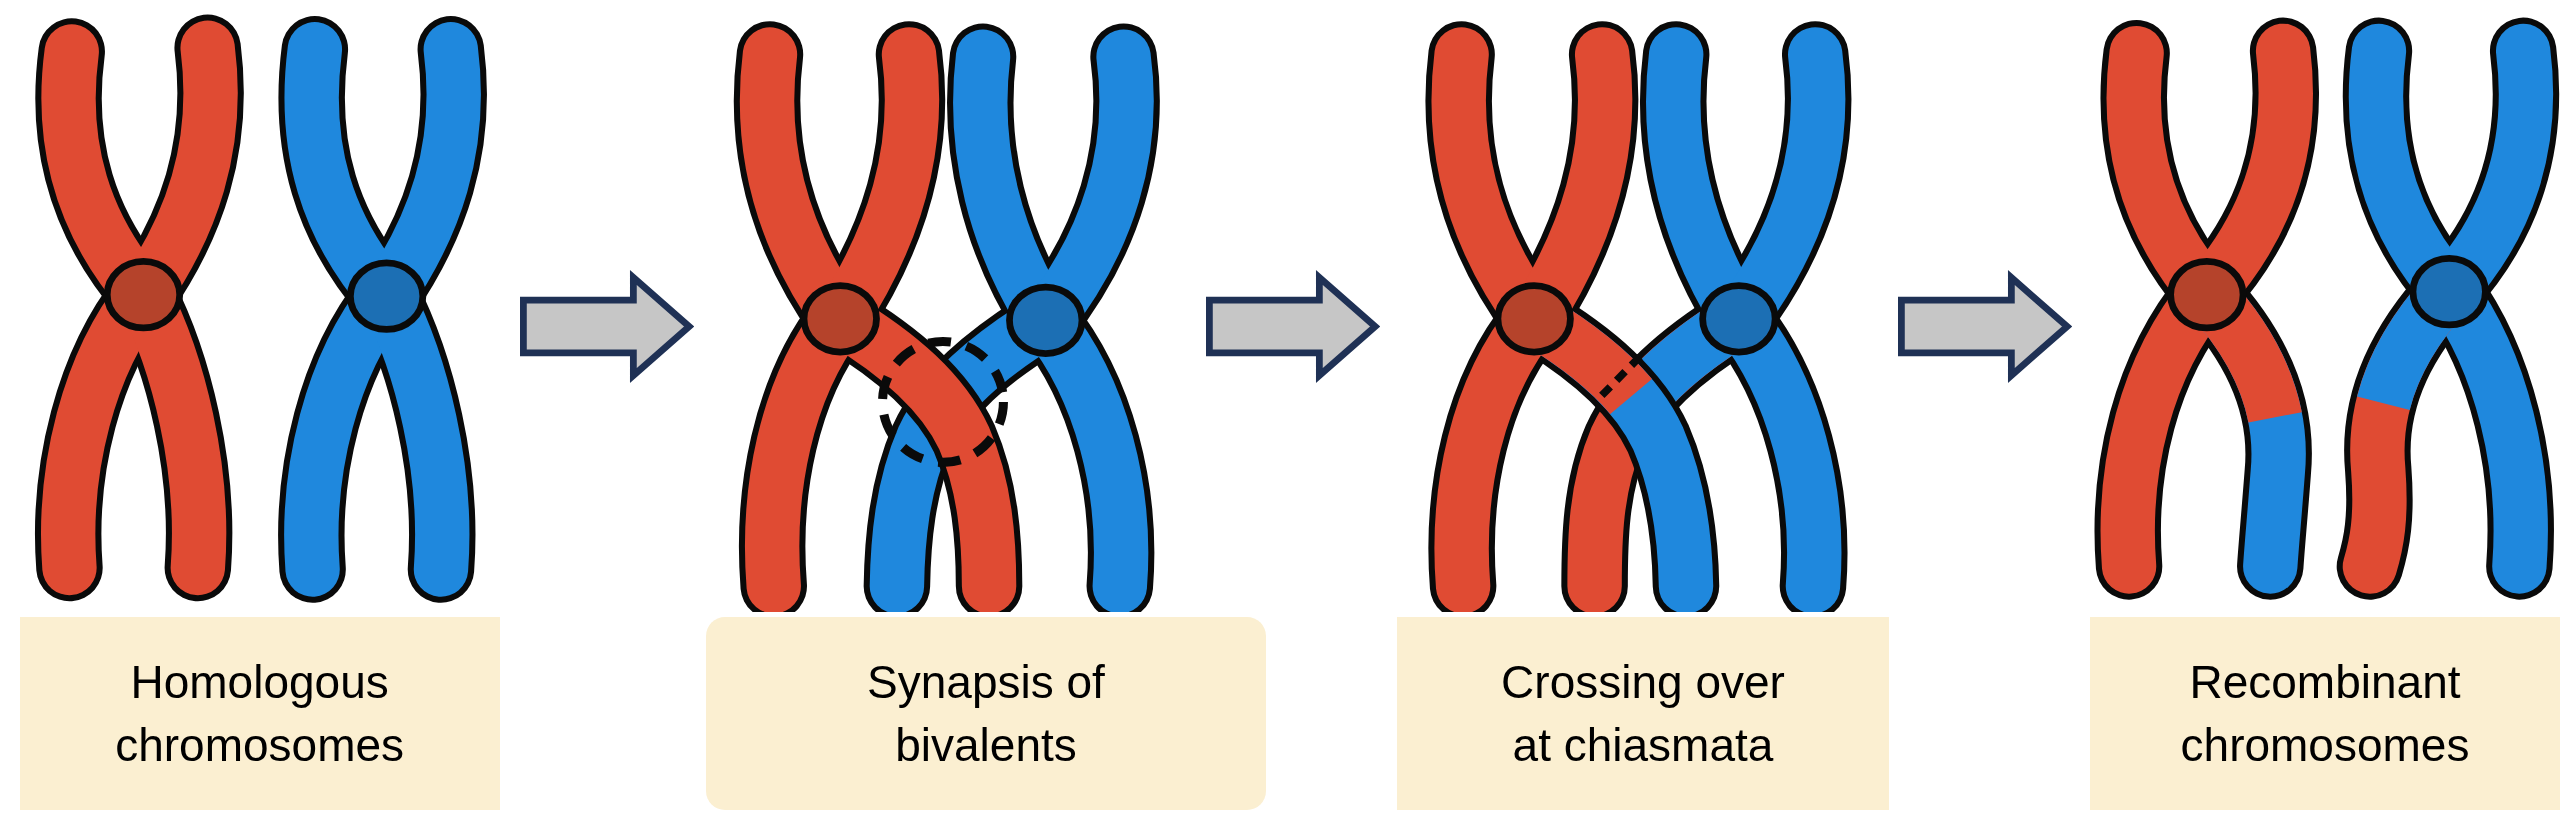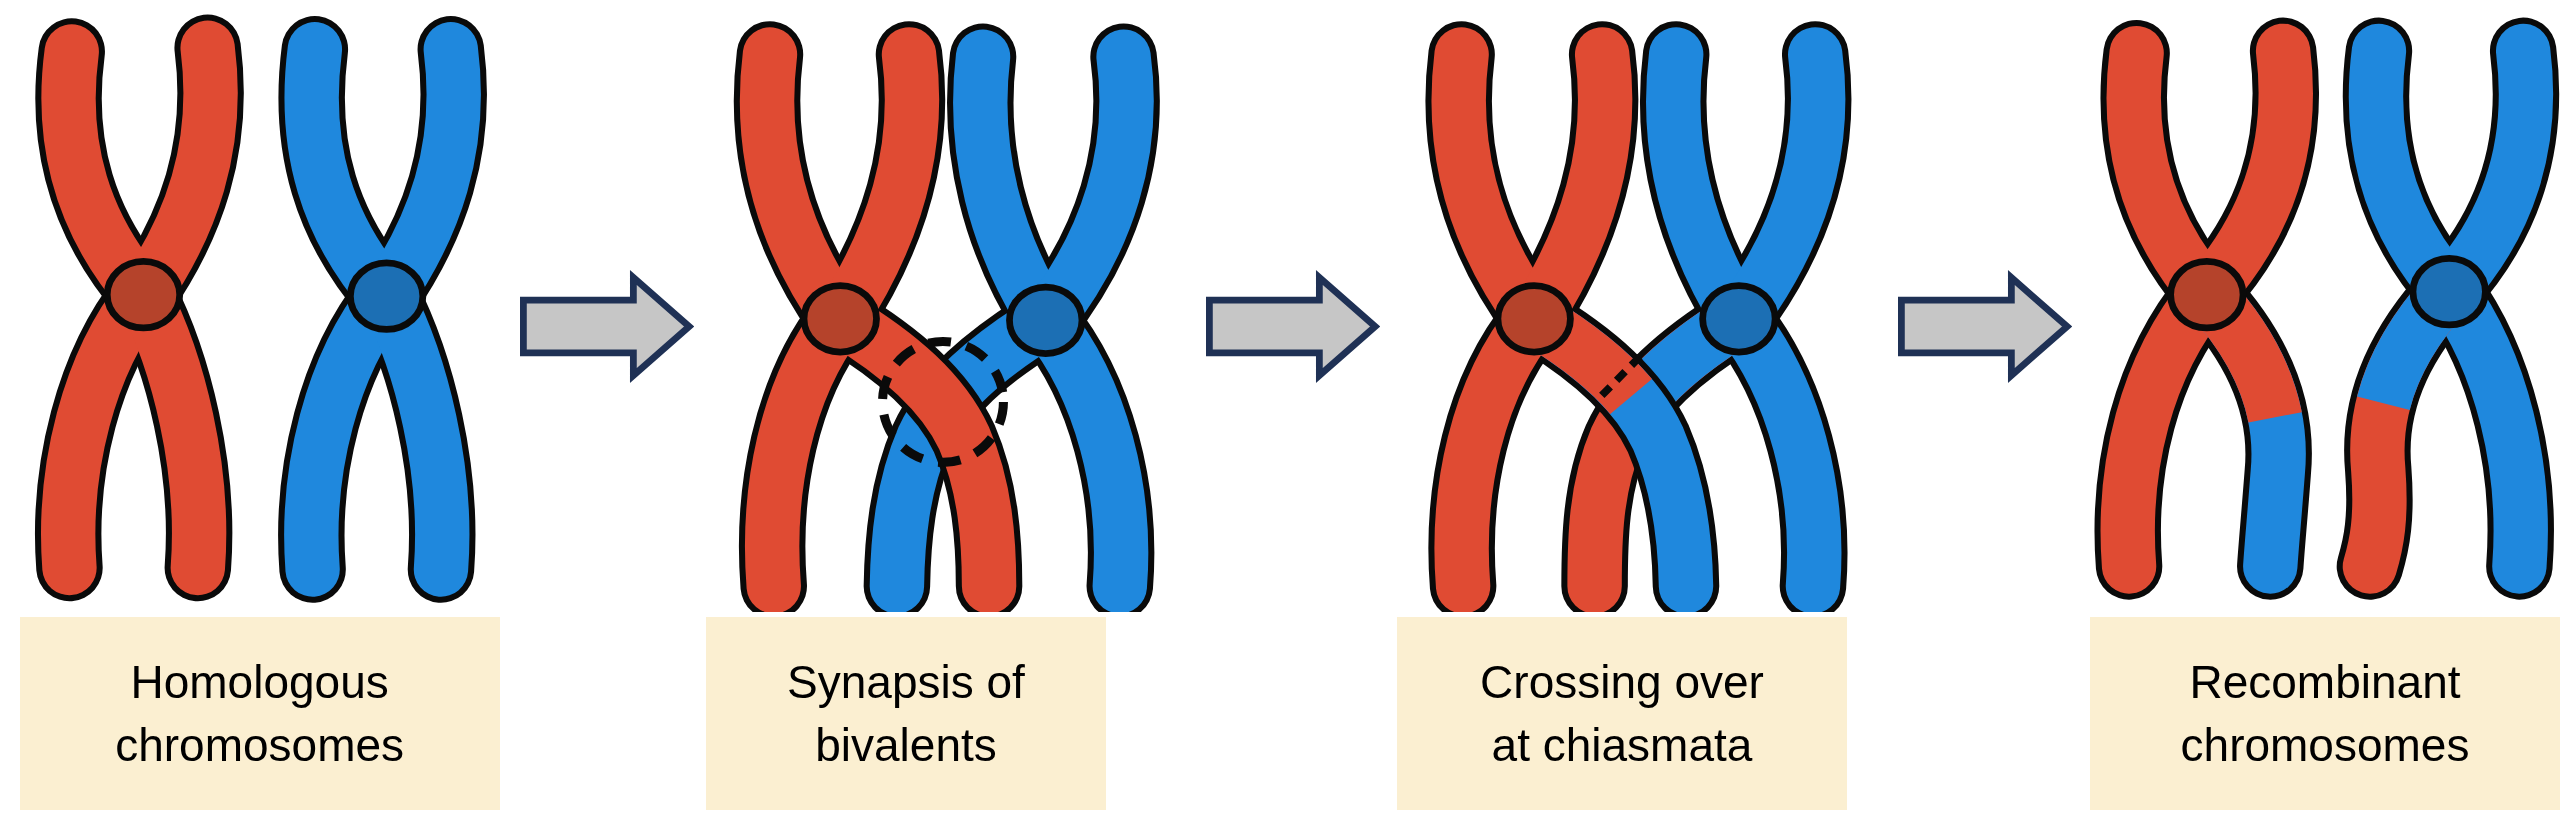--- a/index.html
+++ b/index.html
@@ -155,21 +155,21 @@
       <path class="arm blue" d="M 640,67 C 656,192 620,298 542,384"></path>
       <path class="arm blue" d="M 635,750 C 645,618 612,480 542,384"></path>
       <path class="arm red" d="M 542,384 C 466,466 441,546 448,621 C 453,686 446,720 437,750"></path>
       <path class="arm blue overlay" stroke-dasharray="175 9999" d="M 542,384 C 466,466 441,546 448,621 C 453,686 446,720 437,750"></path>
       <ellipse class="centromere blue" cx="542" cy="386" rx="48" ry="44"></ellipse>
     </g>
   </svg>
 
   <div class="stage-label" style="left:19.6px;width:480px;">Homologous
 chromosomes</div>
-  <div class="stage-label" style="left:706px;width:400px;">Synapsis of
+  <div class="stage-label" style="left:706px;width:560px;border-radius:19px;">Synapsis of
 bivalents</div>
-  <div class="stage-label" style="left:1397px;width:450px;">Crossing over
+  <div class="stage-label" style="left:1397px;width:492px;">Crossing over
 at chiasmata</div>
   <div class="stage-label" style="left:2090px;width:470px;">Recombinant
 chromosomes</div>
 
 </div>
 
 
 </body></html>

